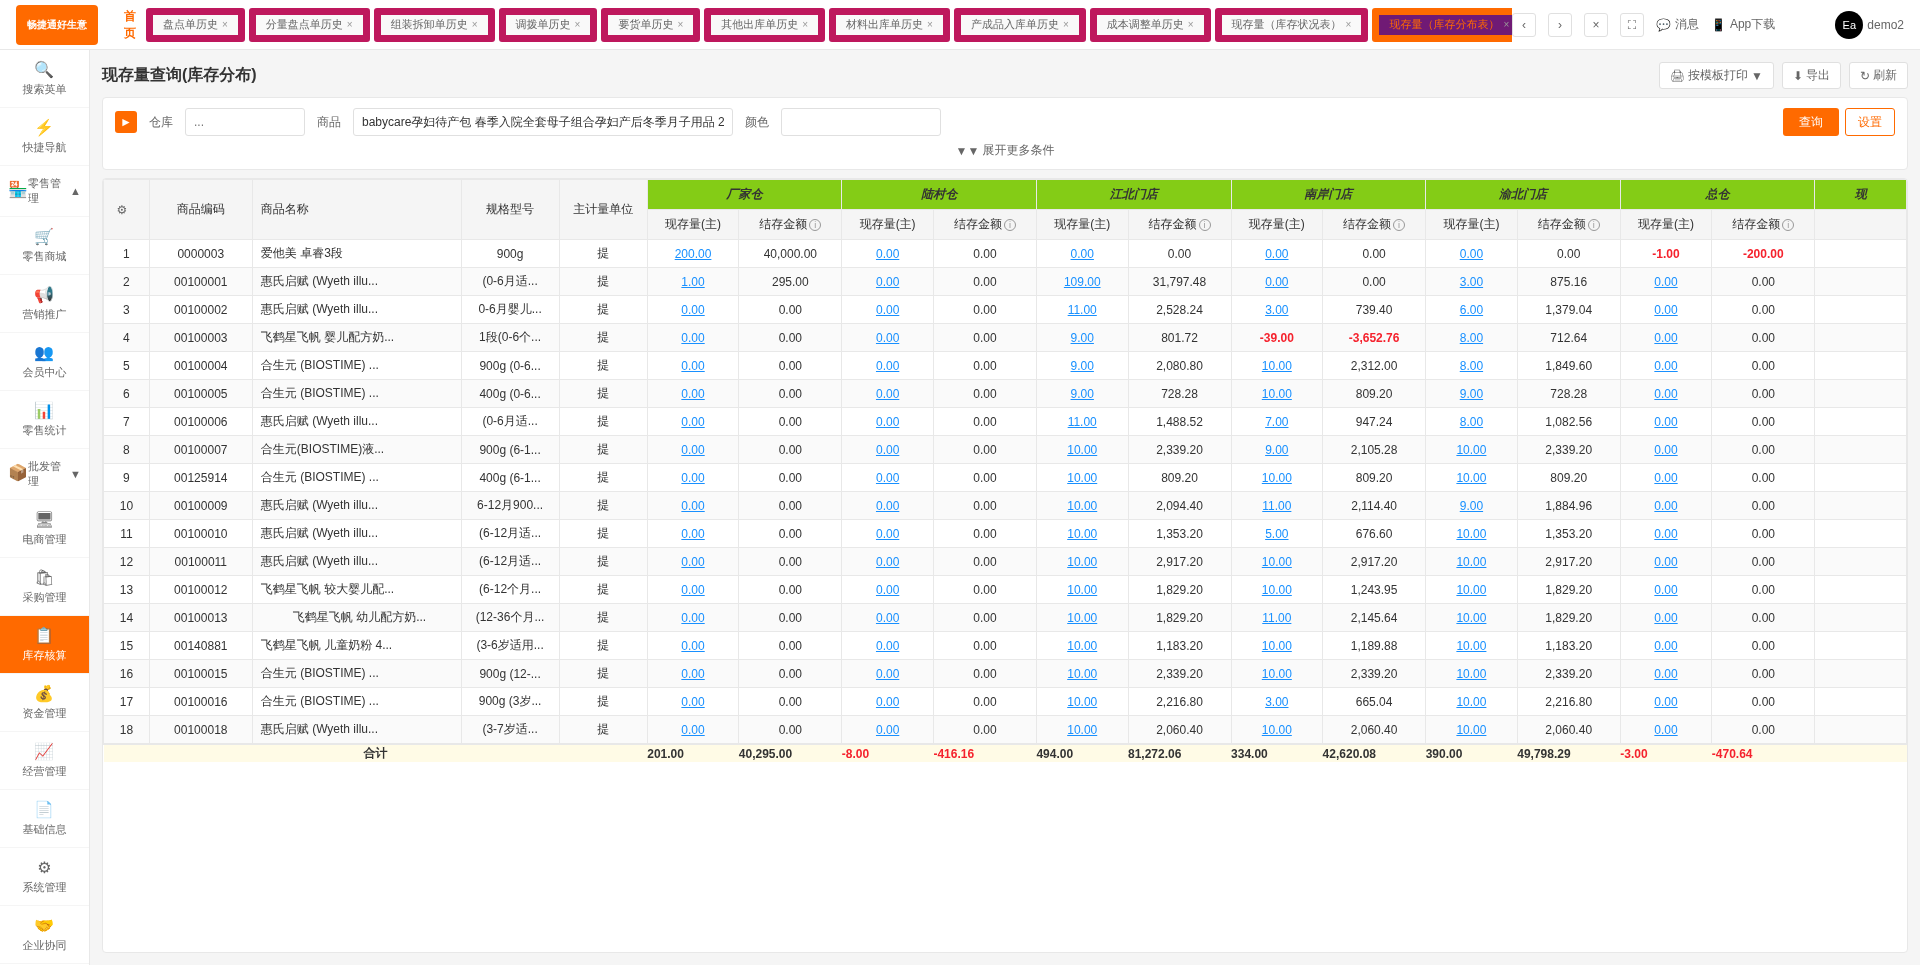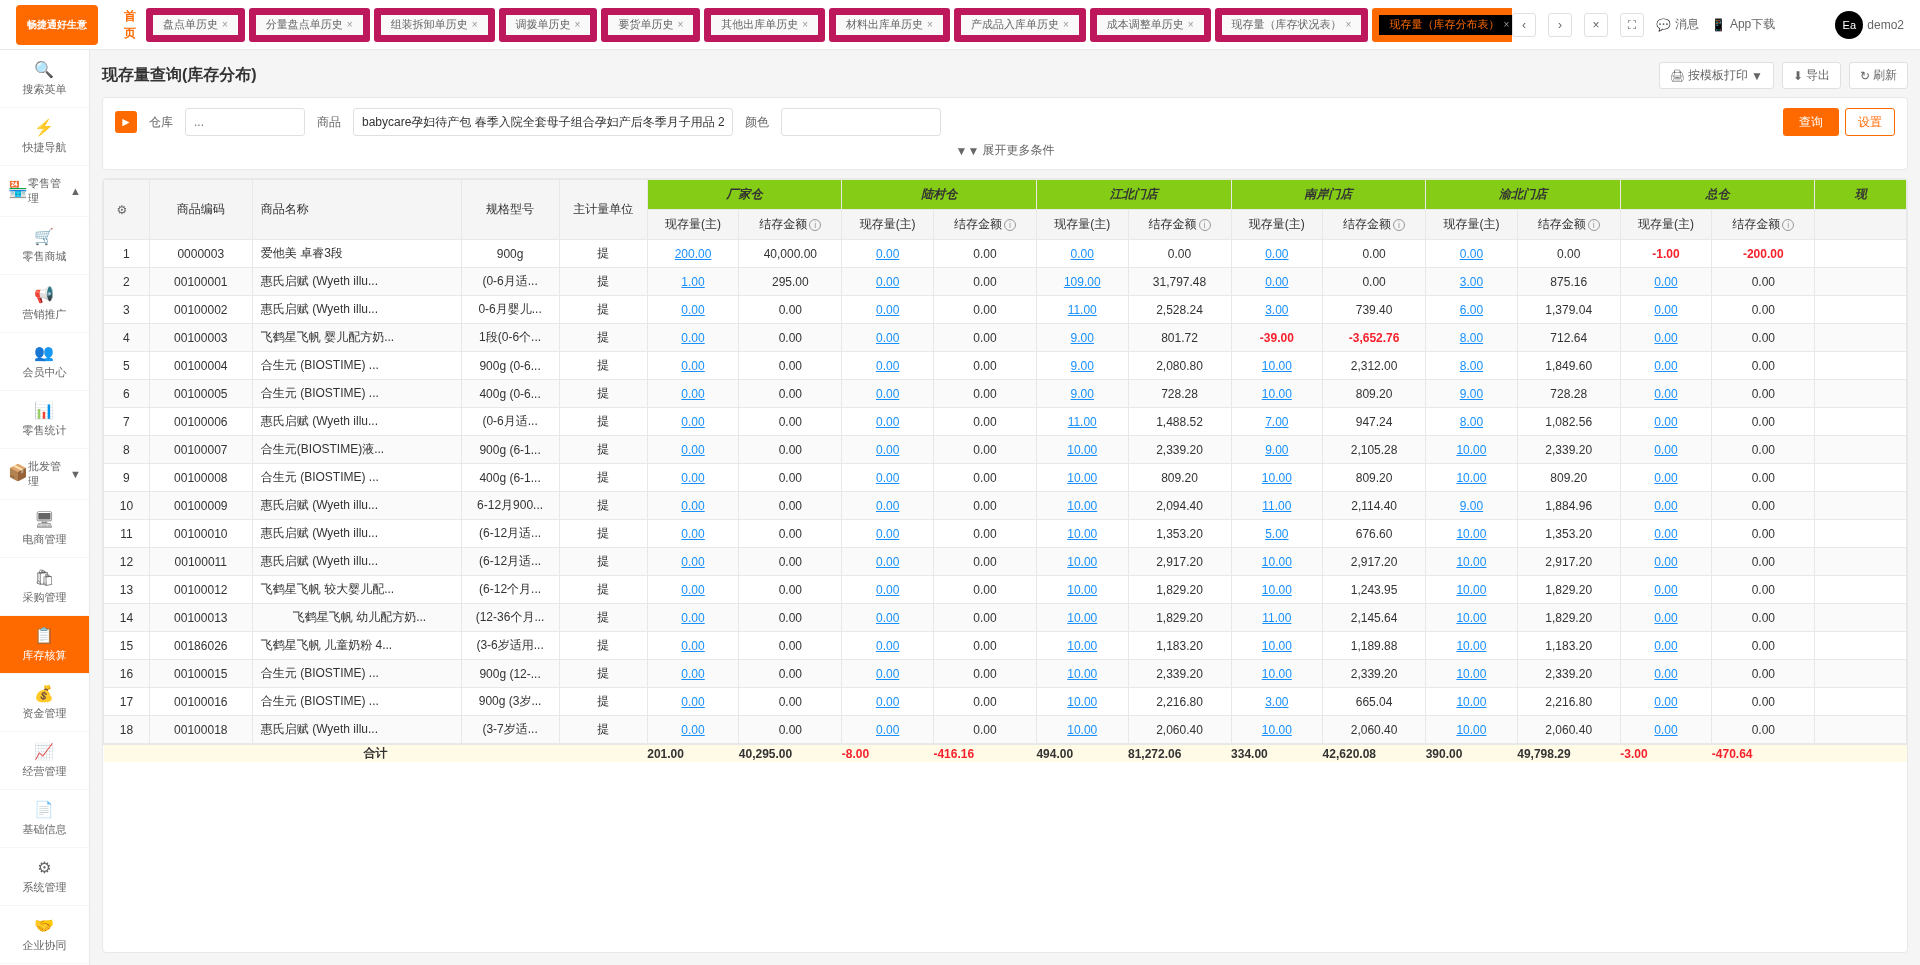--- a/index.html
+++ b/index.html
@@ -48,21 +48,21 @@
       border-radius: 3px;
       margin-right: 4px;
       cursor: pointer;
       white-space: nowrap;
       font-size: 11px;
       color: #666;
       background: #f9f9f9;
       flex-shrink: 0;
     }
     .nav-tab.active {
-      background: #000000;
+      background: #701a75;
       border-color: #ff6a00;
       color: #ff6a00;
     }
     .nav-tab .close-x {
       margin-left: 4px;
       color: #999;
       font-size: 10px;
     }
     .top-right {
       display: flex;
@@ -693,21 +693,21 @@
             <td><span class="num-link">9.00</span></td>
             <td><span>2,105.28</span></td>
             <td><span class="num-link">10.00</span></td>
             <td><span>2,339.20</span></td>
             <td><span class="num-link">0.00</span></td>
             <td><span>0.00</span></td>
             <td><span></span></td>
           </tr>
           <tr>
             <td><span>9</span></td>
-            <td><span>00100008</span></td>
+            <td><span>00125914</span></td>
             <td class="col-name" style="text-align: left;">合生元 (BIOSTIME) ...</td>
             <td><span>400g (6-1...</span></td>
             <td><span>提</span></td>
             <td><span class="num-link">0.00</span></td>
             <td><span>0.00</span></td>
             <td><span class="num-link">0.00</span></td>
             <td><span>0.00</span></td>
             <td><span class="num-link">10.00</span></td>
             <td><span>809.20</span></td>
             <td><span class="num-link">10.00</span></td>
@@ -813,21 +813,21 @@
             <td><span class="num-link">11.00</span></td>
             <td><span>2,145.64</span></td>
             <td><span class="num-link">10.00</span></td>
             <td><span>1,829.20</span></td>
             <td><span class="num-link">0.00</span></td>
             <td><span>0.00</span></td>
             <td><span></span></td>
           </tr>
           <tr>
             <td><span>15</span></td>
-            <td><span>00186026</span></td>
+            <td><span>00140881</span></td>
             <td class="col-name" style="text-align: left;">飞鹤星飞帆 儿童奶粉 4...</td>
             <td><span>(3-6岁适用...</span></td>
             <td><span>提</span></td>
             <td><span class="num-link">0.00</span></td>
             <td><span>0.00</span></td>
             <td><span class="num-link">0.00</span></td>
             <td><span>0.00</span></td>
             <td><span class="num-link">10.00</span></td>
             <td><span>1,183.20</span></td>
             <td><span class="num-link">10.00</span></td>

